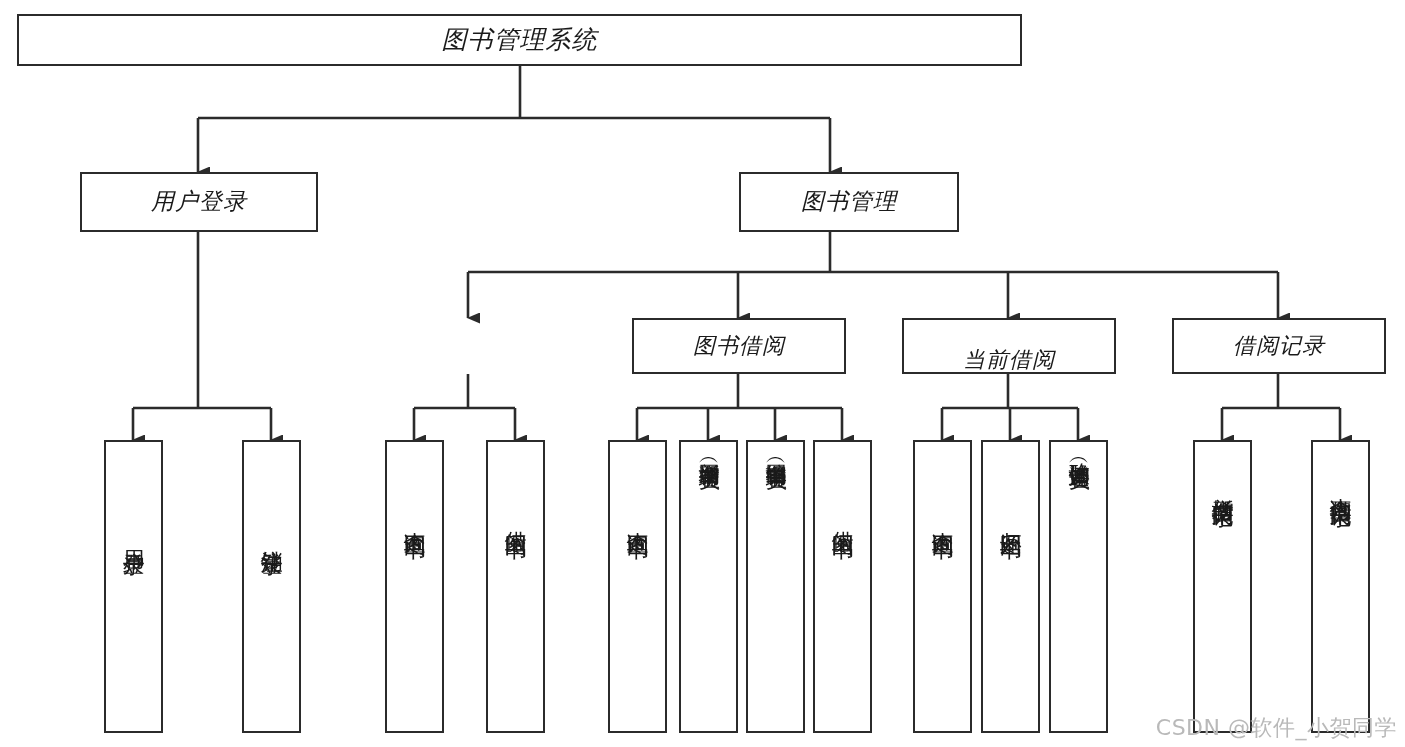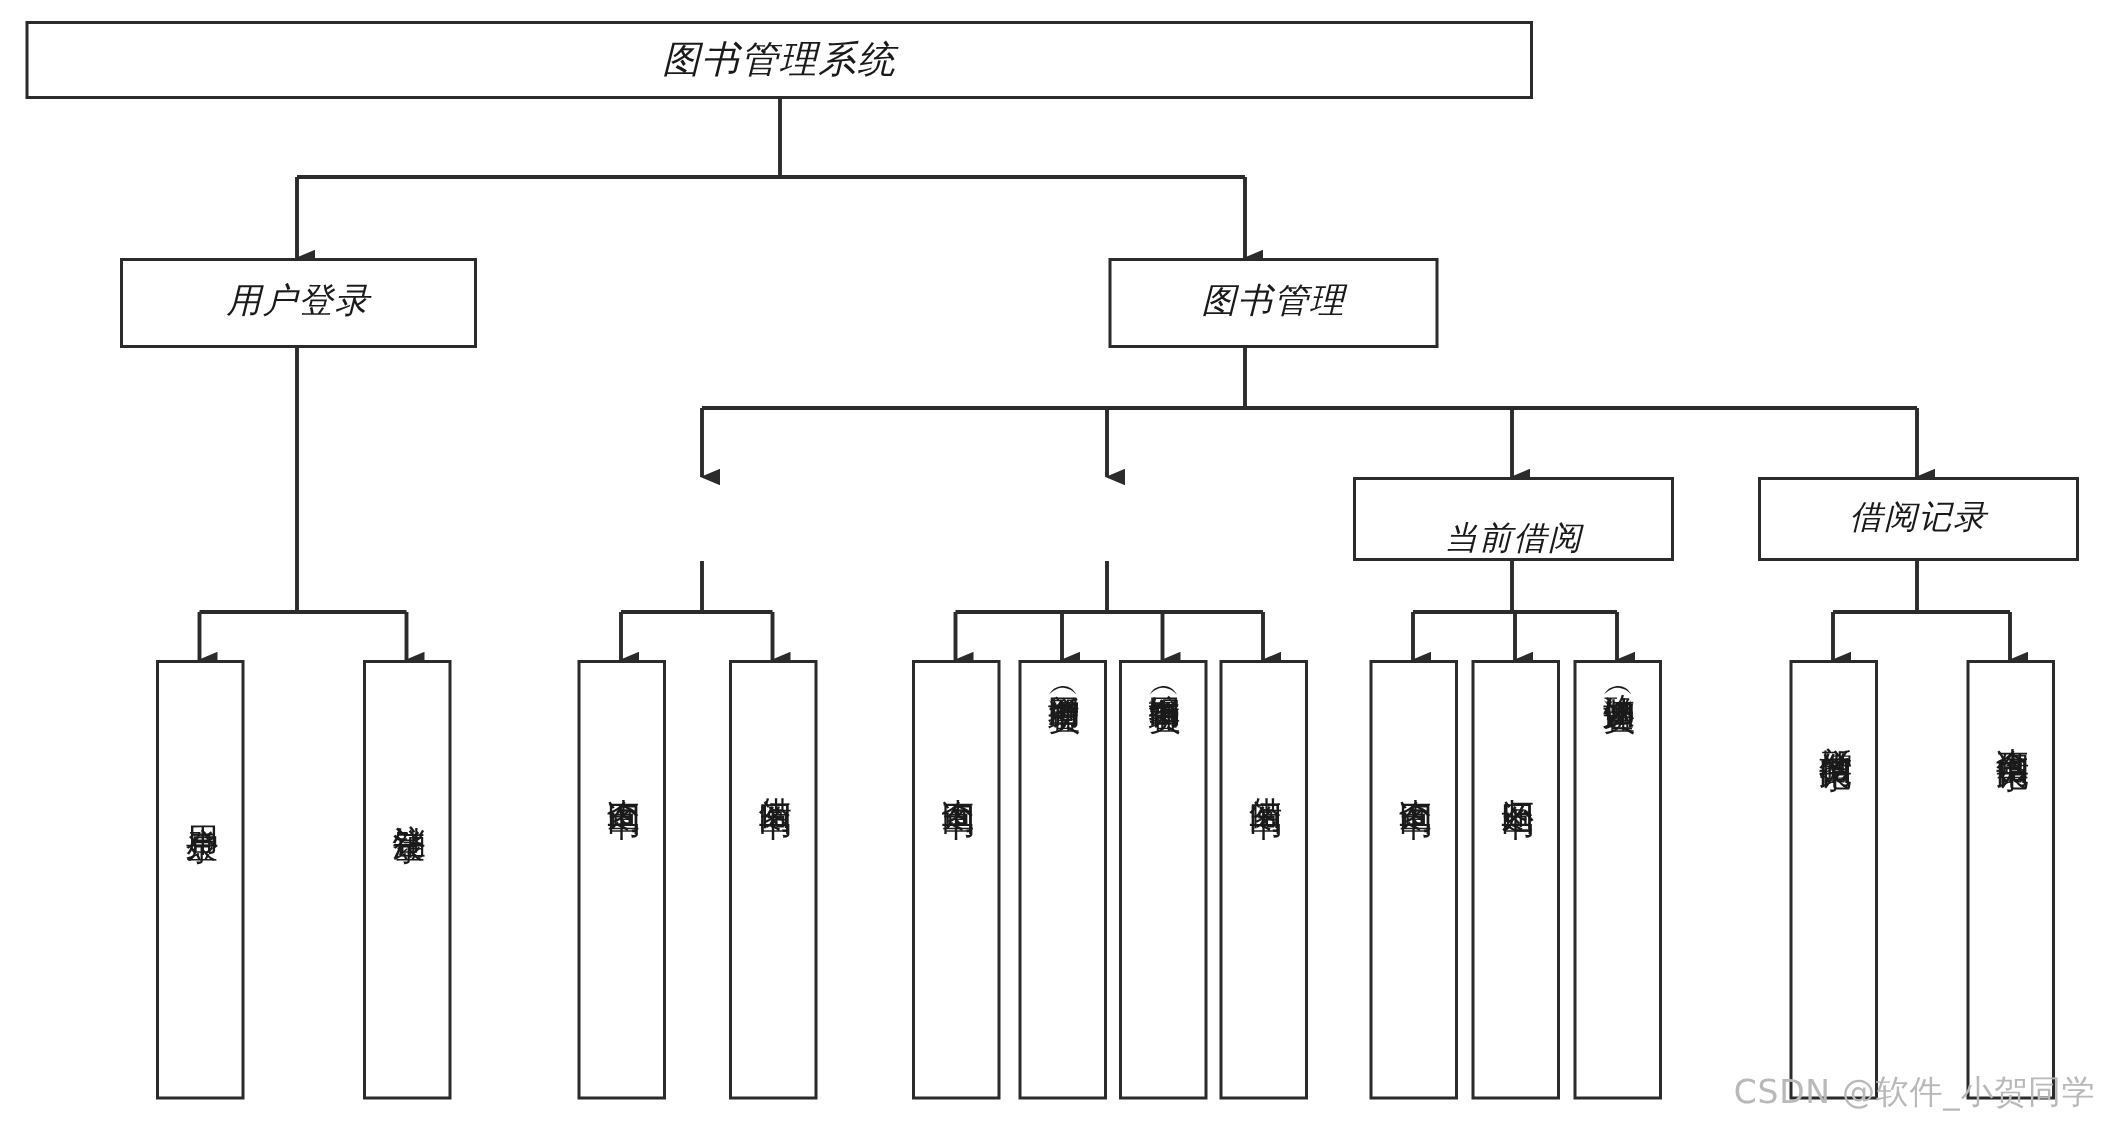--- a/index.html
+++ b/index.html
@@ -134,20 +134,23 @@
 
   <div class="node level1" style="left:80px; top:172px; width:238px; height:60px;">
     <span class="label-h">用户登录</span>
   </div>
 
   <div class="node level1" style="left:711px; top:172px; width:220px; height:60px;margin-left:28px;">
     <span class="label-h">图书管理</span>
   </div>
 
 
+  <div class="node level2" style="left:632px; top:318px; width:214px; height:56px;">
+    <span class="label-h">图书借阅</span>
+  </div>
 
   <div class="node level2" style="left:902px; top:318px; width:214px; height:56px;align-items:flex-end;">
     <span class="label-h">当前借阅</span>
   </div>
 
   <div class="node level2" style="left:1172px; top:318px; width:214px; height:56px;justify-content:center;">
     <span class="label-h">借阅记录</span>
   </div>
 
   <div class="node leaf" style="left:104px; top:440px; width:59px; height:293px; padding-top:90px;">

